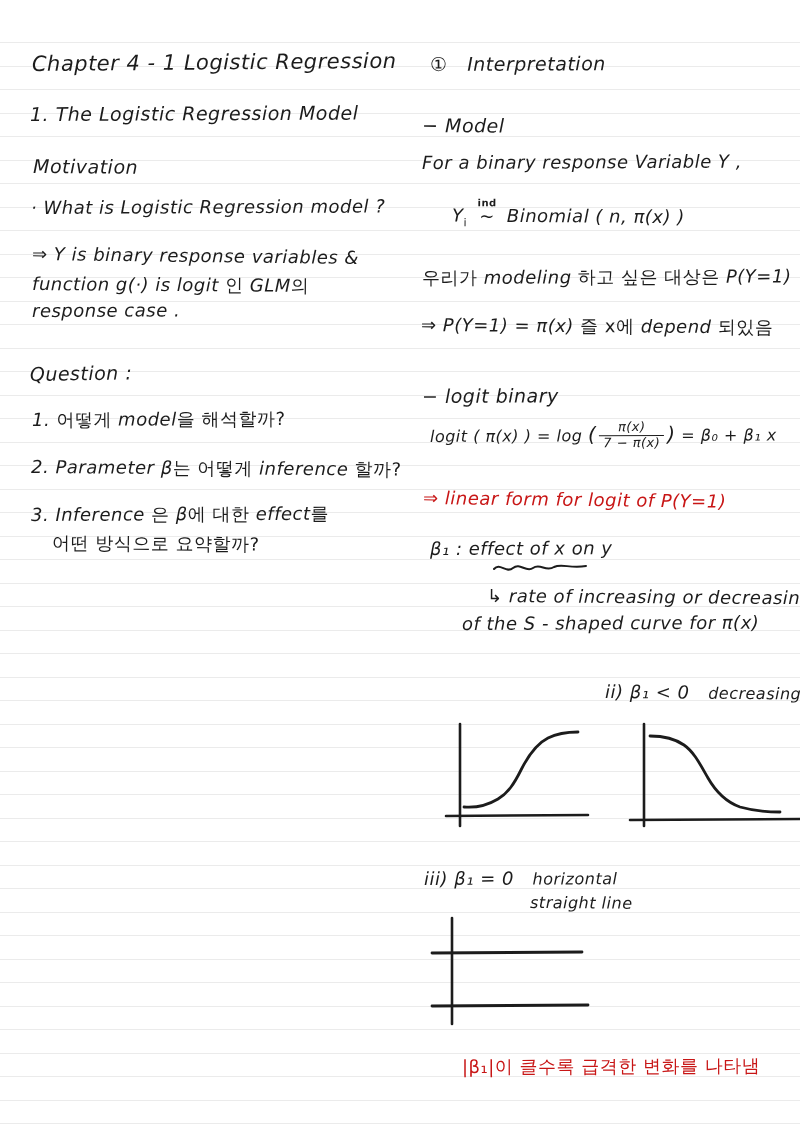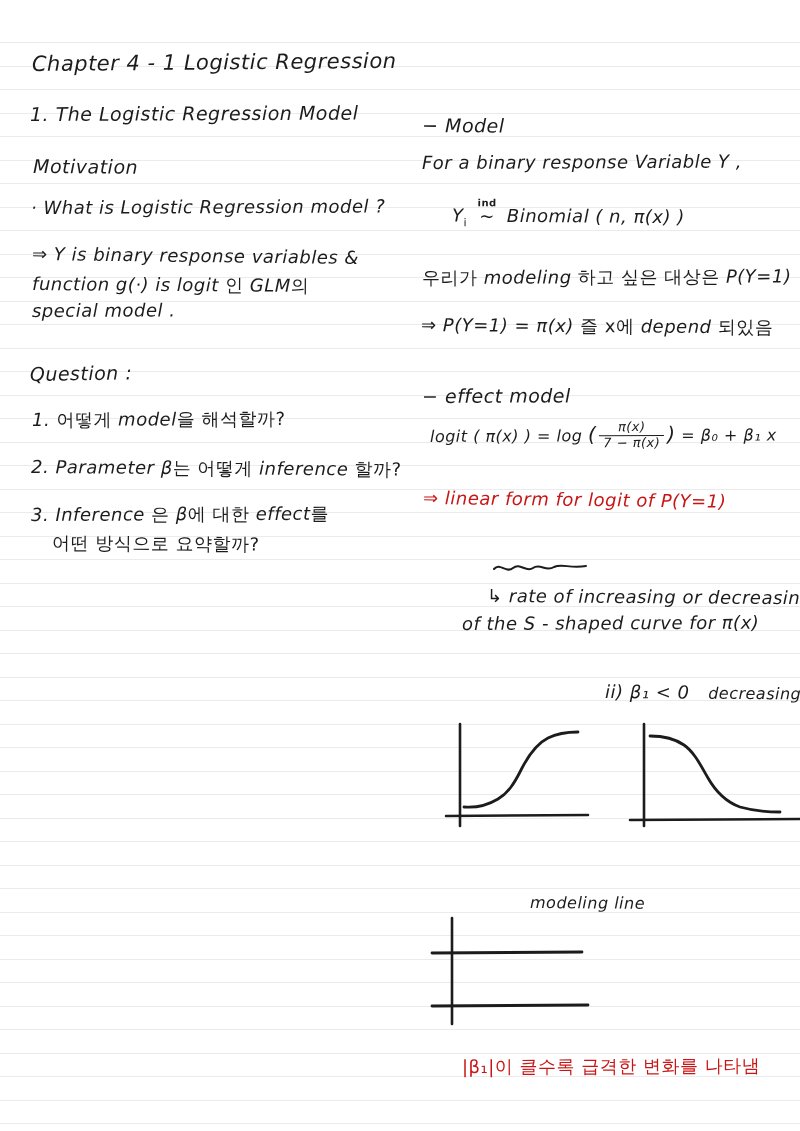--- a/index.html
+++ b/index.html
@@ -139,41 +139,45 @@
   <div class="hw sz-head r3" style="left:33px; top:155px;">Motivation</div>
 
   <div class="hw sz-body r4" style="left:31px; top:197px;">· What  is  Logistic  Regression  model ?</div>
 
   <div class="hw sz-body r5" style="left:32px; top:243px;">⇒ Y  is  binary  response  variables  &amp;</div>
 
   <div class="hw sz-body r3" style="left:32px; top:272px;">
     <span>function  g(·)  is  logit  </span><span class="kr">인</span><span>  GLM</span><span class="kr">의</span>
   </div>
 
-  <div class="hw sz-body r4" style="left:32px; top:300px;">special  model .</div>
+  <div class="hw sz-body r4" style="left:32px; top:300px;">response  case .</div>
 
   <div class="hw sz-head r2" style="left:30px; top:363px;">Question :</div>
 
   <div class="hw sz-body r4" style="left:32px; top:408px;">
     <span>1.</span>
     <span class="kr">어떻게</span><span>  model</span><span class="kr">을  해석할까?</span>
   </div>
 
   <div class="hw sz-body r3" style="left:31px; top:455px;">
     <span>2.</span>
     <span>Parameter   </span><span>β</span><span class="kr">는  어떻게  </span><span>inference  </span><span class="kr">할까?</span>
   </div>
 
   <div class="hw sz-body r4" style="left:31px; top:503px;">
     <span>3.</span>
     <span>Inference  </span><span class="kr">은   </span><span>β</span><span class="kr">에  대한  </span><span>effect</span><span class="kr">를</span>
   </div>
 
   <div class="hw sz-body kr r3" style="left:52px; top:531px;">어떤  방식으로   요약할까?</div>
 
+  <div class="hw sz-head r4" style="left:430px; top:53px;">
+    <span>①</span>
+    &nbsp;&nbsp;<span>Interpretation</span>
+  </div>
 
   <div class="hw sz-head r3" style="left:422px; top:102px;margin-top:12px;">−  Model</div>
 
   <div class="hw sz-body r4" style="left:422px; top:152px;">For  a  binary  response  Variable  Y ,</div>
 
   <div class="hw sz-body r3" style="left:452px; top:199px;">
     <span>Y</span><span class="sub">i</span>
     <span style="display:inline-block; text-align:center; line-height:0.85; margin:0 4px;">
       <span class="sup" style="display:block; font-size:10px;">ind</span>
       <span style="display:block;">~</span>
@@ -182,33 +186,36 @@
   </div>
 
   <div class="hw sz-body r4" style="left:422px; top:266px;">
     <span class="kr">우리가</span><span>  modeling  </span><span class="kr">하고  싶은  대상은   </span><span>P(Y=1)</span>
   </div>
 
   <div class="hw sz-body r3" style="left:421px; top:313px;">
     <span>⇒  P(Y=1) = π(x)   </span><span class="kr">즐   x에   </span><span>depend </span><span class="kr">되있음</span>
   </div>
 
-  <div class="hw sz-head r4" style="left:422px; top:385px;">−   effect   model</div>
+  <div class="hw sz-head r4" style="left:422px; top:385px;">−   logit   binary</div>
 
   <div class="hw sz-small r4" style="left:430px; top:422px;">
     <span>logit ( π(x) )  =  log</span>
     <span style="font-size:20px;">(</span><span class="frac">
       <span class="num">π(x)</span>
       <span class="den">7 − π(x)</span>
     </span><span style="font-size:20px;">)</span>
     <span>=  β₀ + β₁ x</span>
   </div>
 
   <div class="hw red sz-body r5" style="left:423px; top:487px;">⇒  linear  form  for  logit  of  P(Y=1)</div>
 
+  <div class="hw sz-body r4" style="left:430px; top:538px;">
+    <span>β₁  :  </span><span>effect  of  x  on  y</span>
+  </div>
 
   <div class="squiggle" style="left:492px; top:561px;">
     <svg width="96" height="14" viewBox="0 0 96 14">
       <path class="ink" stroke-width="2" d="M2,8 C8,1 14,13 21,7 C28,1 34,12 41,7 C48,2 54,11 62,6 C70,2 78,8 94,5"></path>
     </svg>
   </div>
 
   <div class="hw sz-body r3" style="left:487px; top:585px;">↳  rate  of  increasing  or  decreasing</div>
 
   <div class="hw sz-body r4" style="left:462px; top:613px;">of  the  S - shaped  curve  for  π(x)</div>
@@ -231,21 +238,26 @@
 
   <div style="position:absolute; left:626px; top:722px;">
     <svg width="180" height="106" viewBox="0 0 180 106">
       <path class="ink" stroke-width="2.6" d="M18,2 L18,104"></path>
       <path class="ink" stroke-width="2.6" d="M4,98 L176,97"></path>
       <path class="ink" stroke-width="2.8" d="M24,14 C36,14 48,16 58,23 C68,30 74,42 82,56
                C90,70 100,80 114,85 C128,89 142,90 154,90"></path>
     </svg>
   </div>
 
-  <div class="hw sz-small r3" style="left:530px; top:893px;">modeling  line</div>
+  <div class="hw sz-body r4" style="left:424px; top:868px;">
+    <span>iii)</span>
+    <span>β₁ = 0</span>
+    &nbsp;&nbsp;<span class="sz-small">horizontal</span>
+  </div>
+  <div class="hw sz-small r3" style="left:530px; top:893px;">straight  line</div>
 
   <div style="position:absolute; left:430px; top:916px;">
     <svg width="200" height="110" viewBox="0 0 200 110">
       <path class="ink" stroke-width="2.6" d="M22,2 L22,108"></path>
       <path class="ink" stroke-width="2.8" d="M2,37 L152,36"></path>
       <path class="ink" stroke-width="2.8" d="M2,90 L158,89"></path>
     </svg>
   </div>
 
   <div class="hw red sz-body kr r4" style="left:462px; top:1055px;">|β₁|이  클수록   급격한  변화를  나타냄</div>

